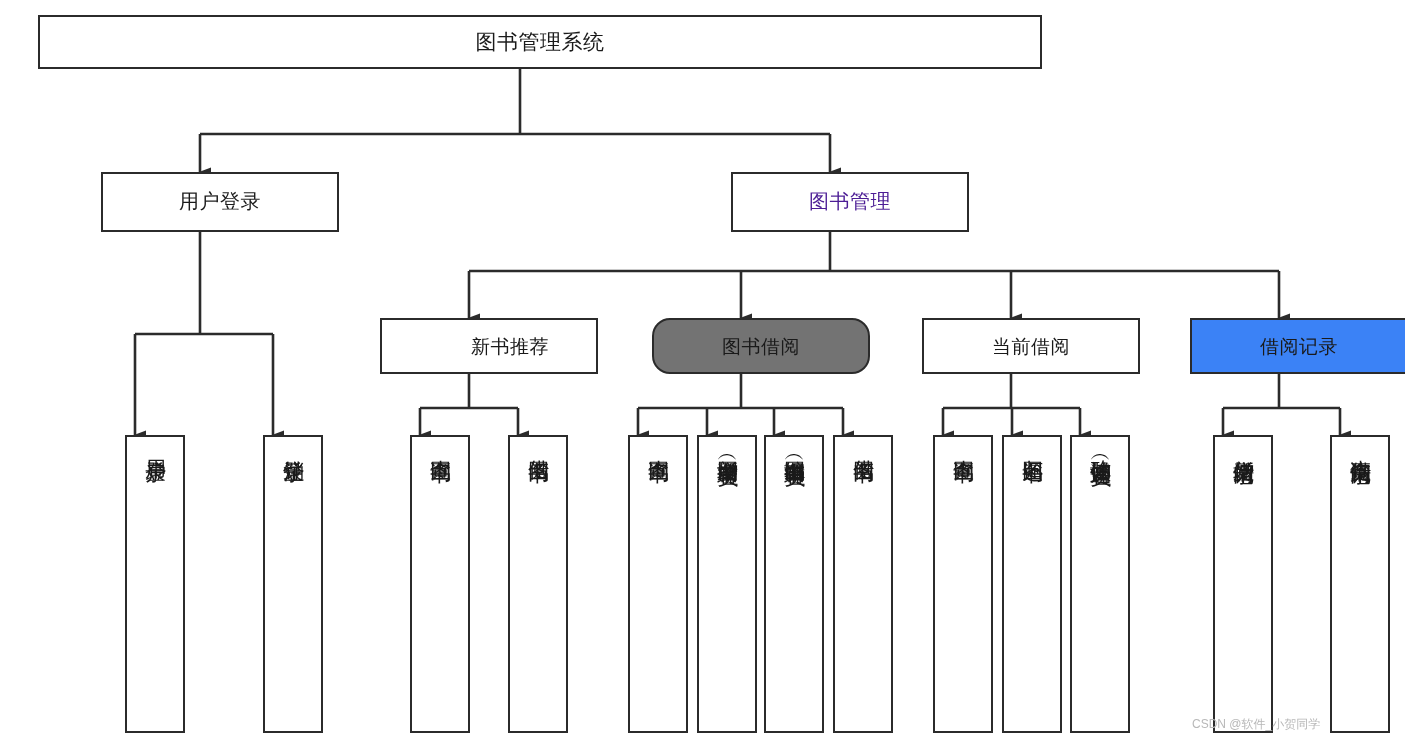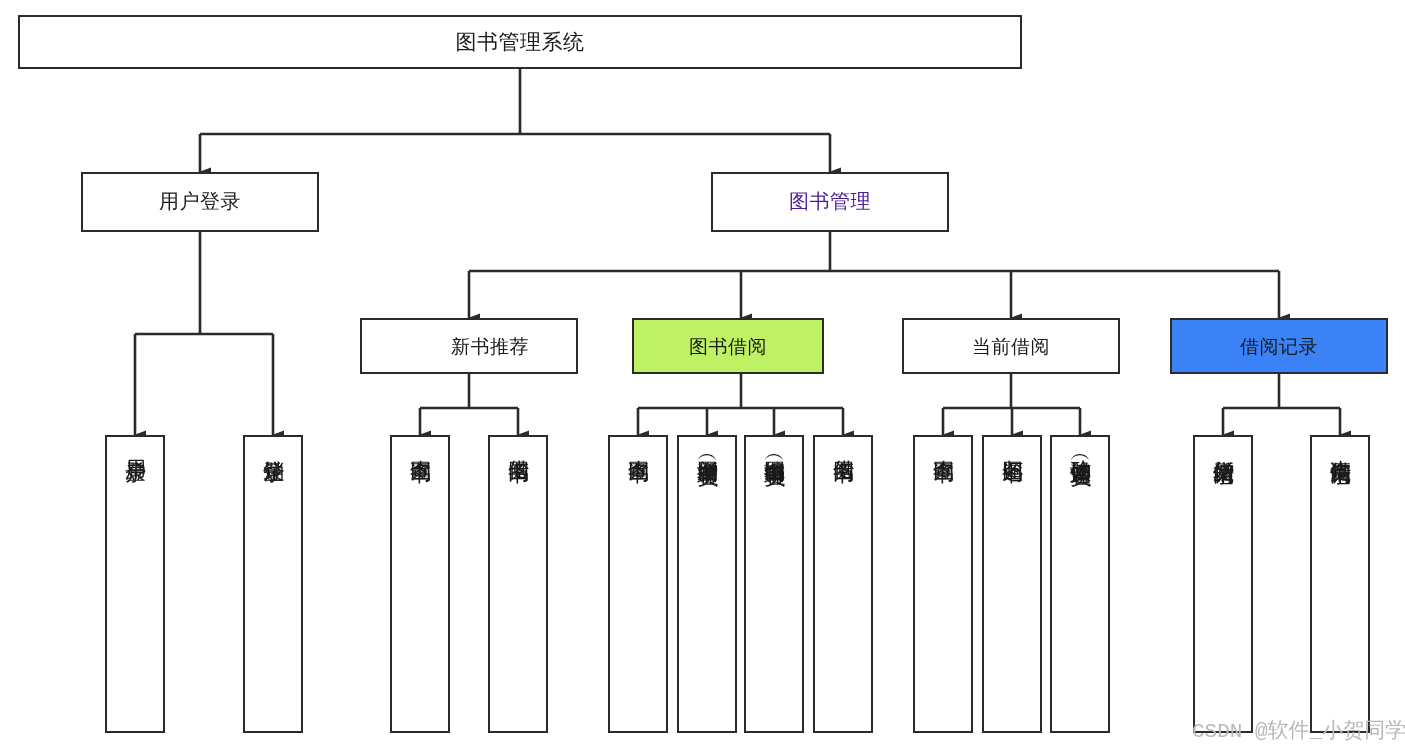--- a/index.html
+++ b/index.html
@@ -27,20 +27,21 @@
   }
   .node-box {
     position: absolute;
     box-sizing: border-box;
     border: 2px solid #2b2b2b;
     background: #ffffff;
     display: flex;
     align-items: center;
     justify-content: center;
     overflow: hidden;
+    margin-left: 20px;
   }
   .node-label {
     color: #1a1a1a;
     font-family: "DejaVu Sans", "Liberation Sans", sans-serif;
     line-height: 1.08;
     letter-spacing: 0.5px;
     text-align: center;
     white-space: nowrap;
   }
   .node-root .node-label { font-size: 21px; }
@@ -54,22 +55,22 @@
     writing-mode: vertical-rl;
     text-orientation: upright;
     font-size: 21px;
     line-height: 1.22;
     letter-spacing: 1px;
     white-space: normal;
   }
   .watermark {
     position: absolute;
     color: #b8b8b8;
-    font-size: 21px;
-    font-family: Liberation Mono, monospace;
+    font-size: 12px;
+    font-family: Liberation Sans, sans-serif;
     white-space: nowrap;
     pointer-events: none;
     user-select: none;
   }
 </style>
 </head>
 <body>
 
 <div id="diagram-root">
 
@@ -122,21 +123,21 @@
       </div>
       <div class="node-box node-l1" style="left: 81px; top: 172px; width: 238px; height: 60px; border-color: rgb(43, 43, 43); background: rgb(255, 255, 255);">
         <span class="node-label" style="color: rgb(26, 26, 26);">用户登录</span>
       </div>
       <div class="node-box node-l1" style="left: 711px; top: 172px; width: 238px; height: 60px; border-color: rgb(43, 43, 43); background: rgb(255, 255, 255);">
         <span class="node-label" style="color: #4c1d95;">图书管理</span>
       </div>
       <div class="node-box node-l2" style="left: 360px; top: 318px; width: 218px; height: 56px; border-color: rgb(43, 43, 43); background: rgb(255, 255, 255); padding-left: 42px;">
         <span class="node-label" style="color: rgb(26, 26, 26);">新书推荐</span>
       </div>
-      <div class="node-box node-l2" style="left: 632px; top: 318px; width: 192px; height: 56px; border-color: rgb(43, 43, 43); background: #bef264;">
+      <div class="node-box node-l2" style="left: 632px; top: 318px; width: 218px; height: 56px; border-color: rgb(43, 43, 43); background: #737373; border-radius: 18px;">
         <span class="node-label" style="color: rgb(26, 26, 26);">图书借阅</span>
       </div>
       <div class="node-box node-l2" style="left: 902px; top: 318px; width: 218px; height: 56px; border-color: rgb(43, 43, 43); background: rgb(255, 255, 255);">
         <span class="node-label" style="color: rgb(26, 26, 26);">当前借阅</span>
       </div>
       <div class="node-box node-l2" style="left: 1170px; top: 318px; width: 218px; height: 56px; border-color: rgb(43, 43, 43); background: #3b82f6;">
         <span class="node-label" style="color: rgb(26, 26, 26);">借阅记录</span>
       </div>
       <div class="node-box node-leaf" style="left: 105px; top: 435px; width: 60px; height: 298px; border-color: rgb(43, 43, 43); background: rgb(255, 255, 255);">
         <span class="node-label" style="color: rgb(26, 26, 26);">用户登录</span>

